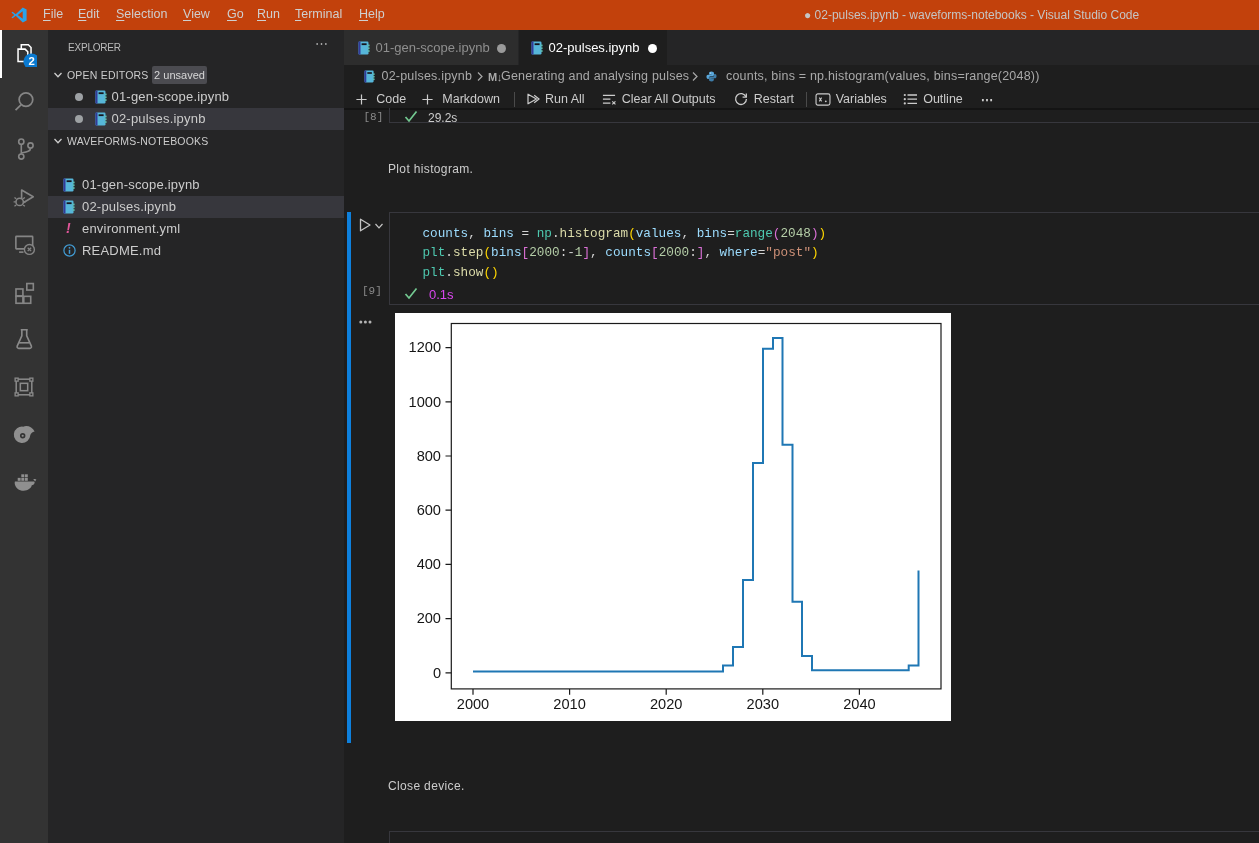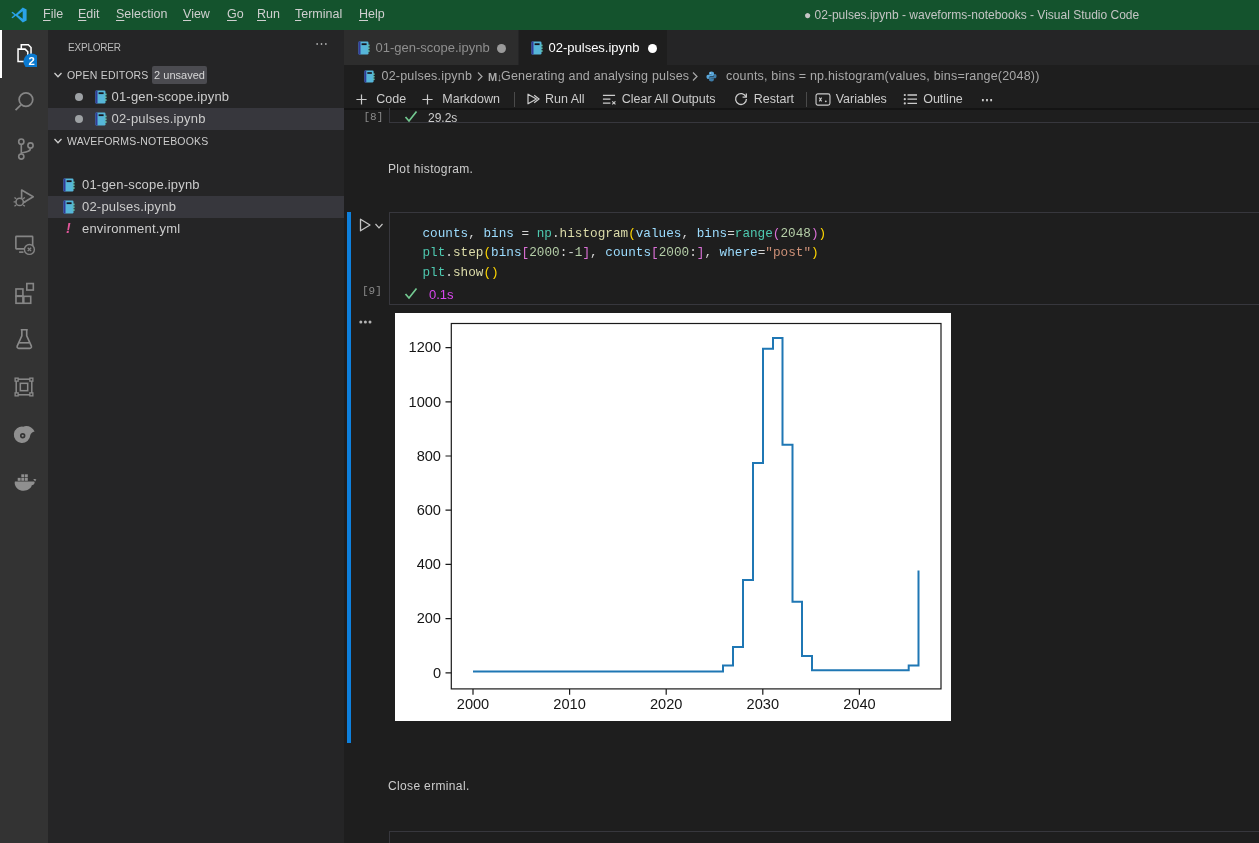--- a/index.html
+++ b/index.html
@@ -1,20 +1,20 @@
 <!DOCTYPE html>
 <html><head>
 <meta charset="utf-8">
 <style>
   * { margin:0; padding:0; box-sizing:border-box; }
   html,body { width:1259px; height:843px; overflow:hidden; background:#1e1e1e;
     font-family:"Liberation Sans", sans-serif; }
   .abs { position:absolute; }
   
-  #titlebar { position:absolute; left:0; top:0; width:1259px; height:30px; background:#14532d; }
+  #titlebar { position:absolute; left:0; top:0; width:1259px; height:30px; background:#c2410c; }
   .menuitem { position:absolute; top:7px; font-size:12.5px; color:#cfcfcf; }
   .menuitem u { text-decoration:underline; text-underline-offset:2px; }
   #wintitle { position:absolute; left:784px; top:8px; font-size:12px; color:#c5c5c5;margin-left:20px; }
   
   #activitybar { position:absolute; left:0; top:30px; width:48px; height:813px; background:#333333; }
   .act { position:absolute; left:11px; width:26px; height:26px; }
   
   #sidebar { position:absolute; left:48px; top:30px; width:296px; height:813px; background:#252526; color:#cccccc; }
   .row { position:absolute; left:0; width:296px; height:22px; }
   .rowsel { background:#37373d; }
@@ -195,20 +195,28 @@
           <rect x="9.6" y="3.6" width="2" height="1.7" fill="#5cbcae"></rect>
           <rect x="9.6" y="6.4" width="2" height="1.7" fill="#5cbcae"></rect>
           <rect x="9.6" y="9.2" width="2" height="1.7" fill="#5cbcae"></rect>
         </g>
       </svg>
     <span class="rowtext" style="left:34px">02-pulses.ipynb</span>
   </div>
   <div class="row" style="top:188px">
     <span class="abs" style="left:18px;top:2px;font-size:14px;font-weight:bold;font-style:italic;color:#e2569a">!</span>
     <span class="rowtext" style="left:34px">environment.yml</span>
+  </div>
+  <div class="row" style="top:210px">
+    <svg class="abs" style="left:15px;top:4px" width="13" height="13" viewBox="0 0 13 13">
+      <circle cx="6.5" cy="6.5" r="5.6" fill="none" stroke="#429dd6" stroke-width="1.2"></circle>
+      <circle cx="6.5" cy="3.8" r="0.9" fill="#429dd6"></circle>
+      <path d="M6.5 5.8 v4" stroke="#429dd6" stroke-width="1.5"></path>
+    </svg>
+    <span class="rowtext" style="left:34px">README.md</span>
   </div>
 </div>
 
 <div id="editor">
   <div id="tabbar">
     <div class="tab" style="left:0;width:174px;background:#2d2d2d">
       <svg class="abs" style="left:14px;top:11px" width="12" height="14" viewBox="0 0 12 14">
           <g>
             <rect x="0.5" y="0.5" width="10" height="13" rx="1.2" fill="#56b6d9"></rect>
             <rect x="0.5" y="0.5" width="2" height="13" fill="#323a99"></rect>
@@ -355,17 +363,17 @@
         <text x="46" y="364.6" text-anchor="end">0</text>
         <text x="78" y="396" text-anchor="middle">2000</text>
         <text x="174.6" y="396" text-anchor="middle">2010</text>
         <text x="271.2" y="396" text-anchor="middle">2020</text>
         <text x="367.8" y="396" text-anchor="middle">2030</text>
         <text x="464.4" y="396" text-anchor="middle">2040</text>
       </g>
       <polyline fill="none" stroke="#1f77b4" stroke-width="2" points="78,358.5 328,358.5 328,352.5 338,352.5 338,334 348,334 348,267 358,267 358,150 368,150 368,35.7 378,35.7 378,25 387.5,25 387.5,131.8 397.5,131.8 397.5,288.8 407,288.8 407,342.9 417,342.9 417,357.3 513.7,357.3 513.7,352.6 523.5,352.6 523.5,257.5"></polyline>
     </svg>
 
-    <span class="nb-md" style="left:44px;top:749px">Close erminal.</span>
+    <span class="nb-md" style="left:44px;top:749px">Close device.</span>
 
     <div class="abs" style="left:44.5px;top:800.5px;width:875px;height:30px;border:1px solid #37373d;background:#1e1e1e"></div>
   </div>
 </div>
 
 </body></html>

